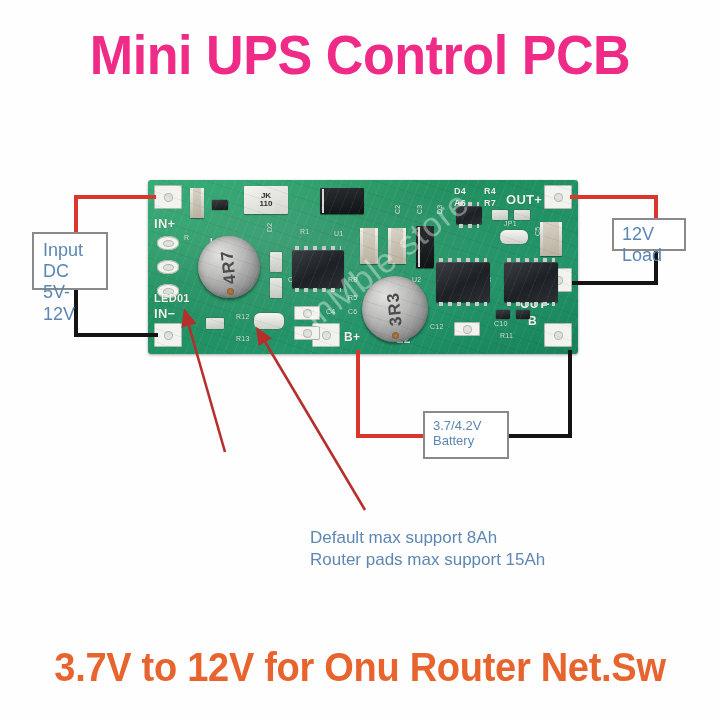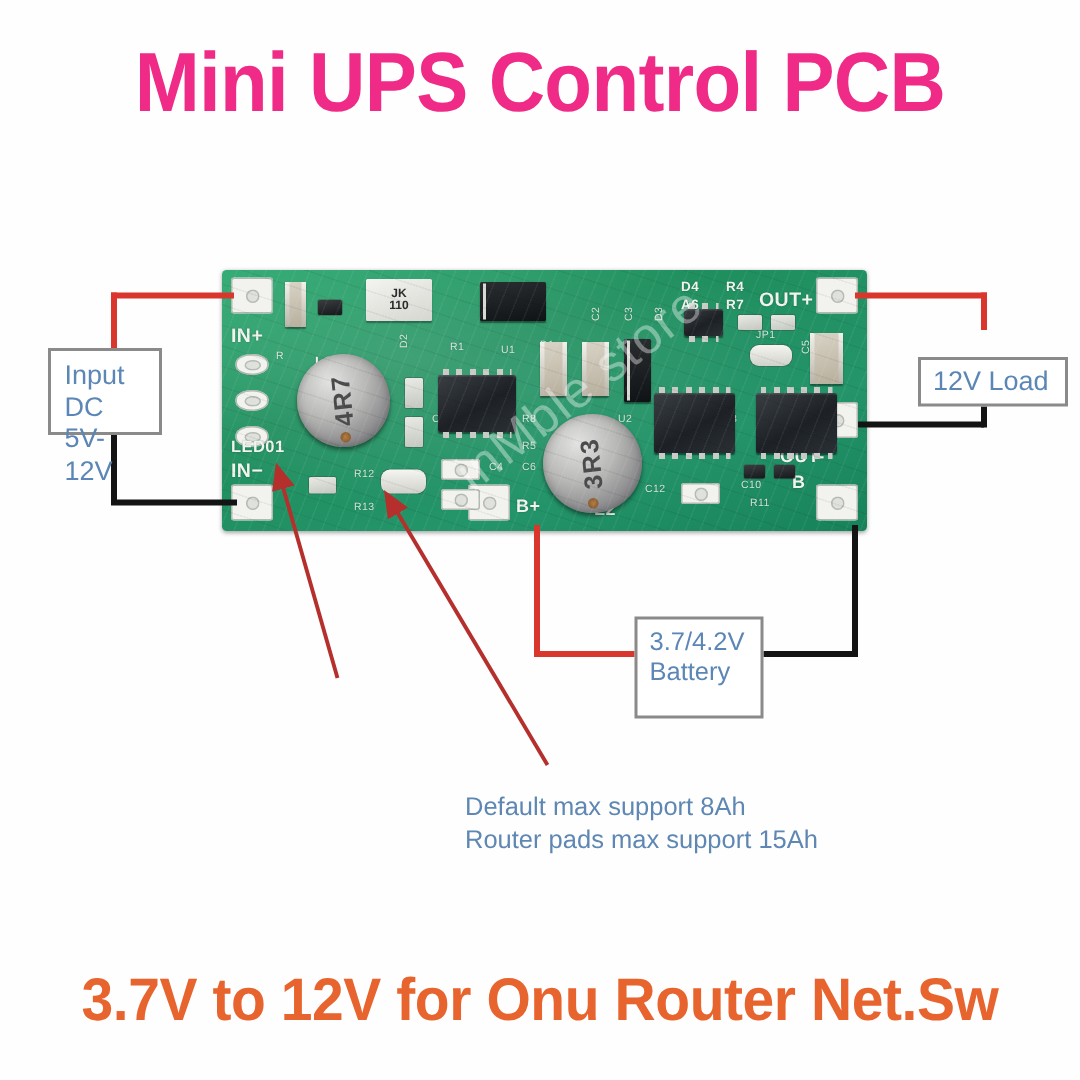--- a/index.html
+++ b/index.html
@@ -367,23 +367,23 @@
 
   <div class="wire red v" style="left:356px; top:350px; height:88px;"></div>
   <div class="wire red h" style="left:356px; top:434px; width:68px;"></div>
 
   <div class="wire black v" style="left:568px; top:350px; height:88px;"></div>
   <div class="wire black h" style="left:508px; top:434px; width:62px;"></div>
 
   <div class="callout" style="left:32px; top:232px; width:76px; height:58px;">Input DC
 5V-12V</div>
 
-  <div class="callout" style="left:612px; top:218px; width:100px; height:33px; padding:4px 8px;margin-top:20px;">12V Load</div>
-
-  <div class="callout" style="left:423px; top:411px; width:86px; height:68px; padding:5px 8px; font-size:17px;">3.7/4.2V
+  <div class="callout" style="left:612px; top:218px; width:74px; height:33px; padding:4px 8px;">12V Load</div>
+
+  <div class="callout" style="left:423px; top:411px; width:86px; height:48px; padding:5px 8px; font-size:13px;">3.7/4.2V
 Battery</div>
 
   <svg class="arrows" viewBox="0 0 720 720">
     <defs>
       <marker id="ah" markerWidth="7" markerHeight="7" refX="5.5" refY="3" orient="auto">
         <path d="M0,0 L7,3 L0,6 z" fill="#b5302c"></path>
       </marker>
     </defs>
 
     <line x1="225" y1="452" x2="185" y2="312" stroke="#b5302c" stroke-width="2.6" marker-end="url(#ah)"></line>

